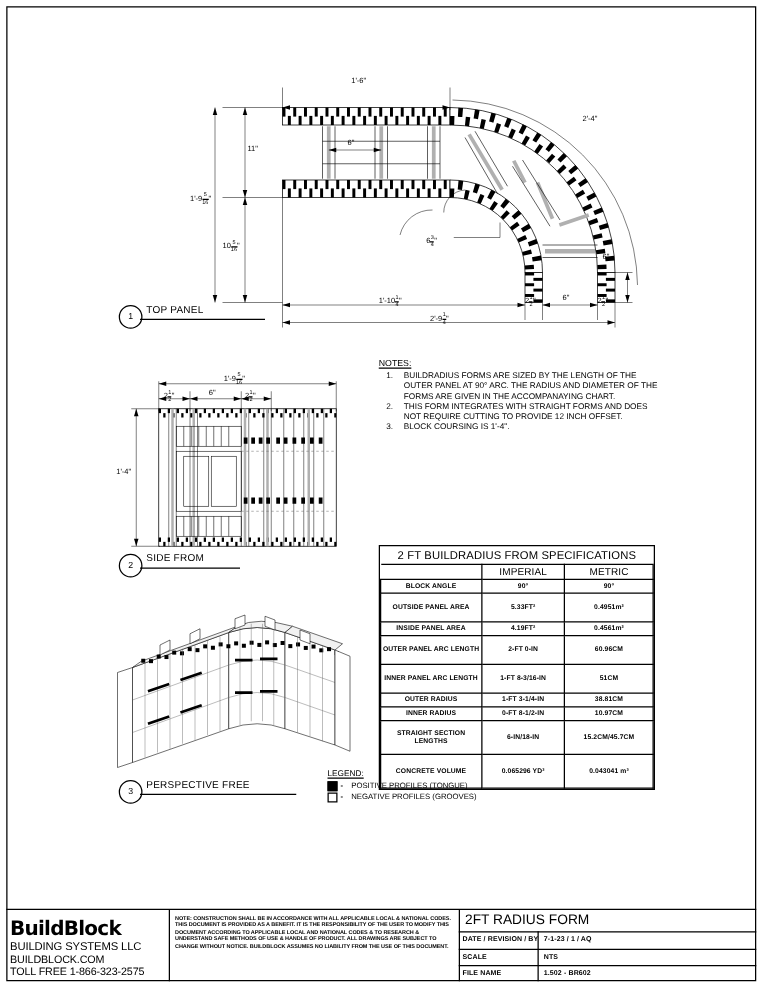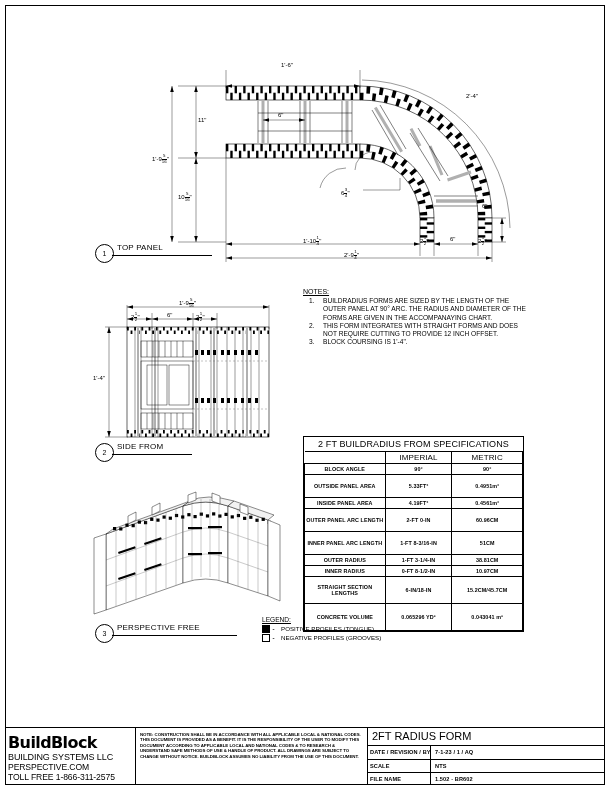--- a/index.html
+++ b/index.html
@@ -733,22 +733,22 @@
   </div>
 
   <div class="tb">
     <div class="vsep" style="left:130px;"></div>
     <div class="vsep" style="left:362px;"></div>
   </div>
 
   <div class="brand" style="top:733px;">
     <div class="bb">BuildBlock</div>
     <div class="l2">BUILDING SYSTEMS LLC</div>
-    <div class="l3">PERSPECTIVE.COM</div>
-    <div class="l4">TOLL FREE 1-866-311-2575</div>
+    <div class="l3">BUILDBLOCK.COM</div>
+    <div class="l4">TOLL FREE 1-866-323-2575</div>
   </div>
 
   <div class="disc">NOTE: CONSTRUCTION SHALL BE IN ACCORDANCE WITH ALL APPLICABLE LOCAL &amp; NATIONAL CODES. THIS DOCUMENT IS PROVIDED AS A BENEFIT. IT IS THE RESPONSIBILITY OF THE USER TO MODIFY THIS DOCUMENT ACCORDING TO APPLICABLE LOCAL AND NATIONAL CODES &amp; TO RESEARCH &amp; UNDERSTAND SAFE METHODS OF USE &amp; HANDLE OF PRODUCT. ALL DRAWINGS ARE SUBJECT TO CHANGE WITHOUT NOTICE. BUILDBLOCK ASSUMES NO LIABILITY FROM THE USE OF THIS DOCUMENT.</div>
 
   <div class="ttitle">2FT RADIUS FORM</div>
 
   <div class="abs" style="left:367px;top:745px;width:238px;height:40px;">
     <div class="abs" style="left:0;top:0;width:238px;height:.8px;background:#000;"></div>
     <div class="abs" style="left:0;top:13.5px;width:238px;height:.8px;background:#000;"></div>
     <div class="abs" style="left:0;top:27px;width:238px;height:.8px;background:#000;"></div>

